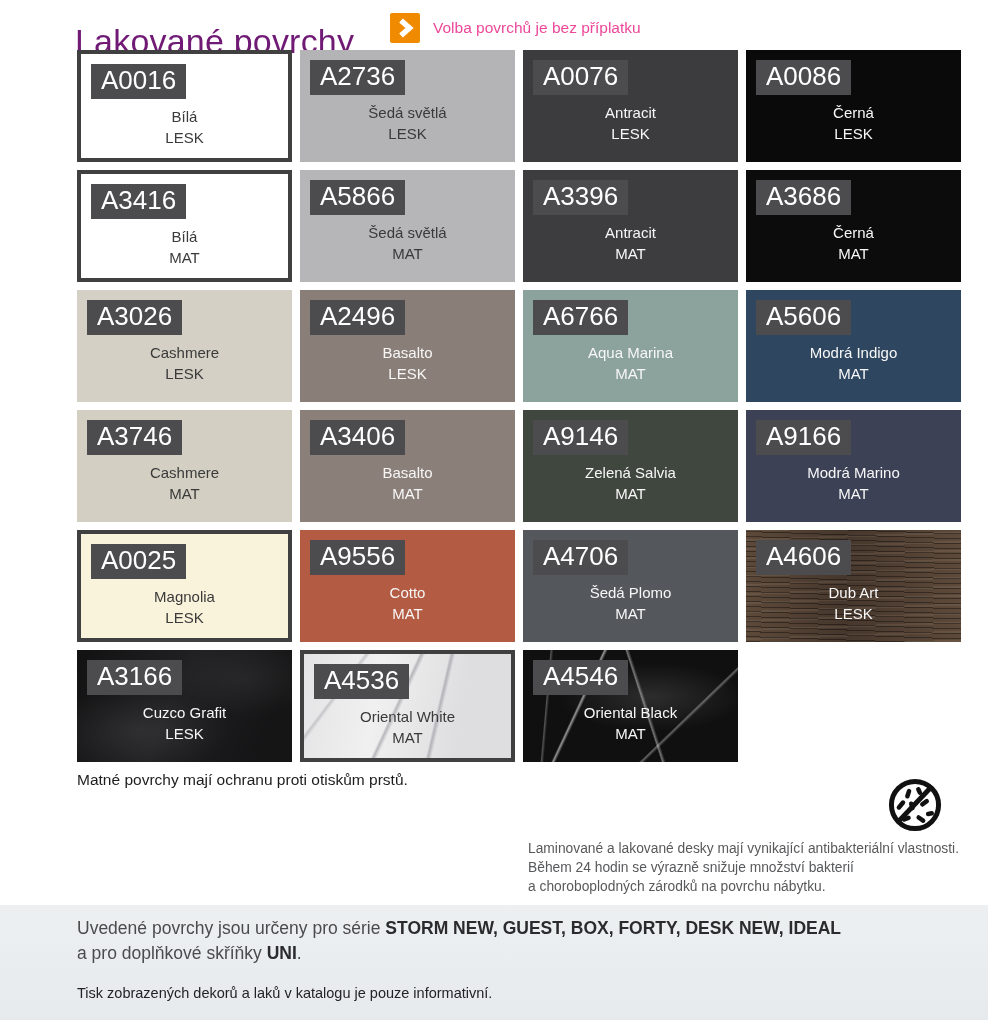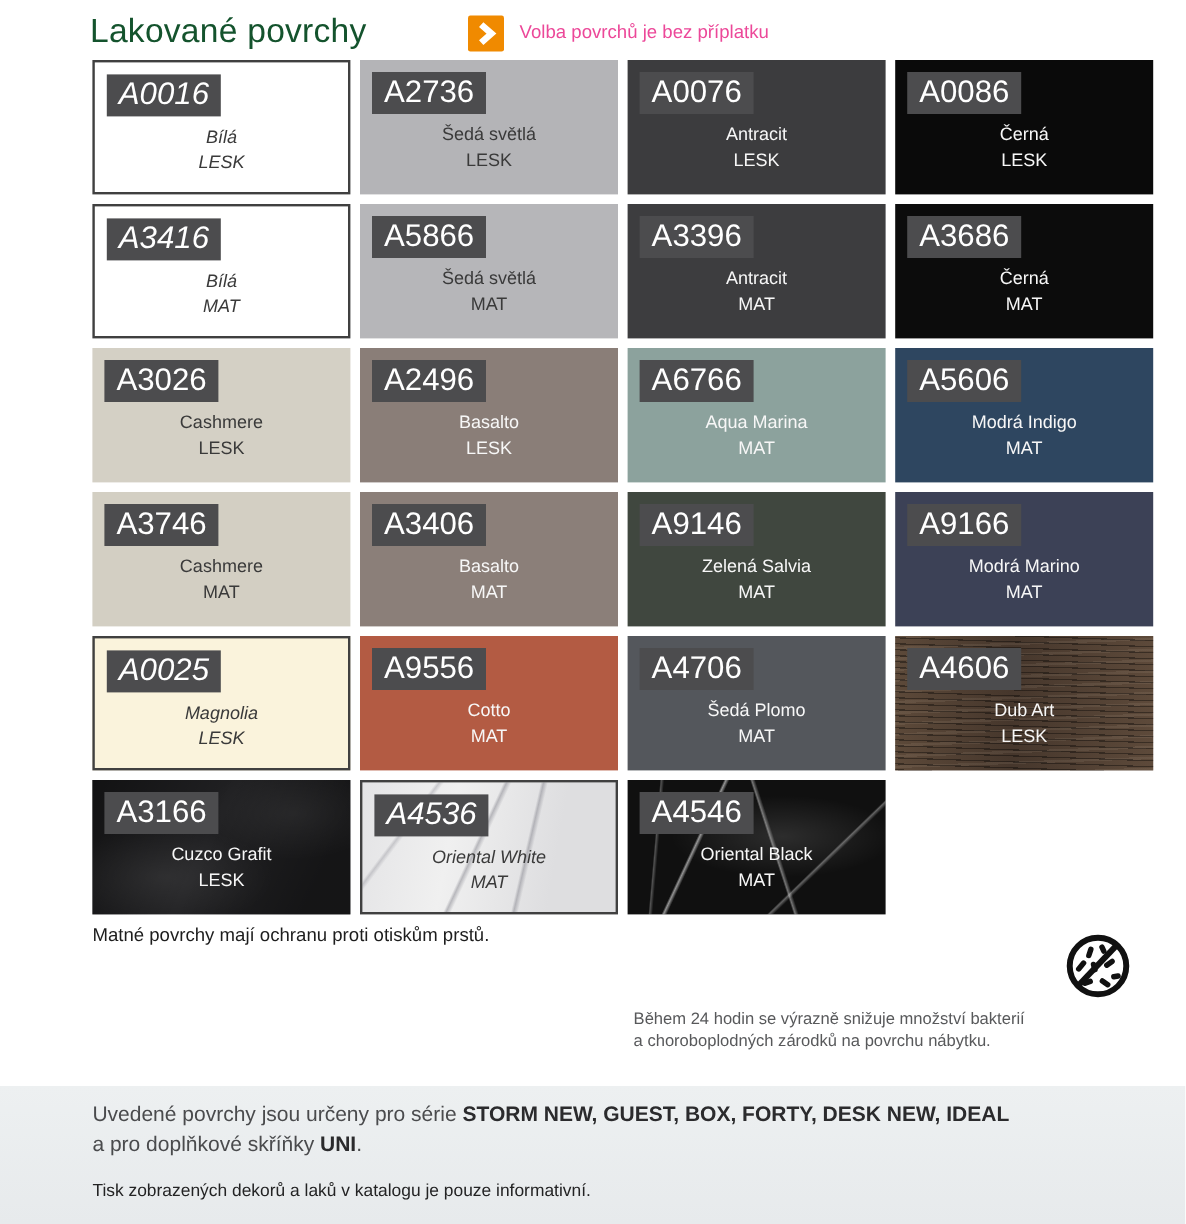--- a/index.html
+++ b/index.html
@@ -3,39 +3,39 @@
 <meta charset="utf-8">
 <style>
   html,body{margin:0;padding:0;background:#ffffff;}
   .page{
     position:relative;width:988px;height:1020px;overflow:hidden;
     background:#ffffff;font-family:"Liberation Sans",sans-serif;
     -webkit-font-smoothing:antialiased;
   }
   
   .page-title{
-    position:absolute;left:75px;top:10px;
-    font-size:28px;color:#14532d;letter-spacing:0.2px;
+    position:absolute;left:75px;top:22px;
+    font-size:34px;color:#701a75;letter-spacing:0.2px;
   }
   .top-note{position:absolute;left:390px;top:13px;display:flex;align-items:center;gap:13px;}
   .arrow-chip{
     width:30px;height:30px;background:#f08a00;border-radius:2px;
     display:flex;align-items:center;justify-content:center;flex:0 0 auto;
   }
   .arrow-chip svg{display:block;}
   .top-note-label{font-size:15.5px;color:#ec4899;}
   
   .grid{
     position:absolute;left:77px;top:50px;width:884px;
     display:grid;grid-template-columns:repeat(4,215px);gap:8px;
   }
   .swatch{
     position:relative;height:112px;box-sizing:border-box;overflow:hidden;
   }
-  .swatch.bordered{border:2px solid #404040;font-style:italic;}
+  .swatch.bordered{border:4px solid #404040;}
   .badge{
     display:inline-block;margin:10px 0 0 10px;padding:2px 10px 4px;
     background:#4c4c4e;color:#ffffff;font-size:26px;line-height:1.1;
     position:relative;z-index:2;
   }
   .swatch-name,.swatch-finish{
     text-align:center;font-size:15px;line-height:21px;position:relative;z-index:2;
   }
   .swatch-name{margin-top:7px;}
   .swatch.t-dark .swatch-name,.swatch.t-dark .swatch-finish{color:#3a3a3a;}
@@ -152,20 +152,21 @@
           <rect x="20" y="42" width="5" height="10" rx="2.5" transform="rotate(70 22.5 47)"></rect>
           <rect x="36" y="42" width="5" height="11" rx="2.5" transform="rotate(-55 38.5 47.5)"></rect>
           <rect x="46" y="37" width="5" height="9" rx="2.5" transform="rotate(80 48.5 41.5)"></rect>
         </g>
         <line x1="51" y1="11" x2="12" y2="52" stroke-width="5.5"></line>
       </g>
     </svg>
   </div>
 
   <div class="anti-text">
+      <div>Laminované a lakované desky mají vynikající antibakteriální vlastnosti.</div>
       <div>Během 24 hodin se výrazně snižuje množství bakterií</div>
       <div>a choroboplodných zárodků na povrchu nábytku.</div>
     </div>
 
   <div class="footer-band">
     <div class="footer-series">
       <span>Uvedené povrchy jsou určeny pro série </span><b>STORM NEW, GUEST, BOX, FORTY, DESK NEW, IDEAL</b><br>
       <span>a pro doplňkové skříňky </span><b>UNI</b><span>.</span>
     </div>
     <div class="footer-note">Tisk zobrazených dekorů a laků v katalogu je pouze informativní.</div>

